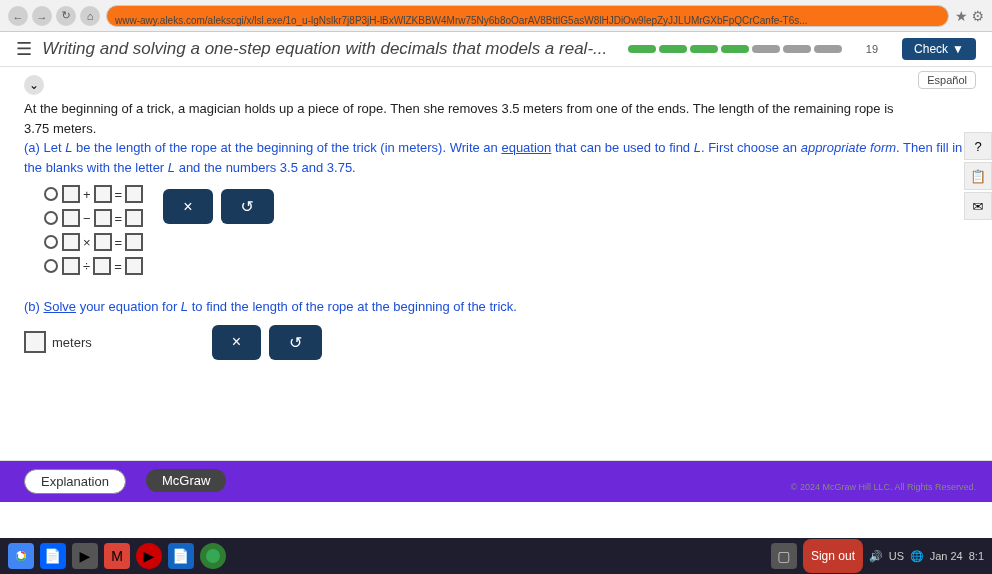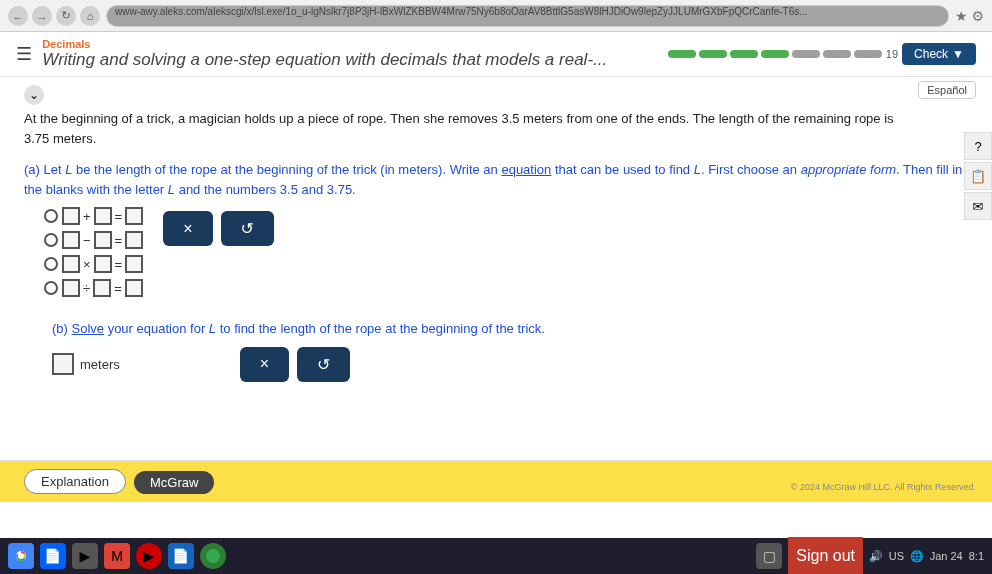--- a/index.html
+++ b/index.html
@@ -29,29 +29,29 @@
     }
     .browser-btn {
       width: 20px; height: 20px;
       background: #d0d0d0;
       border-radius: 50%;
       display: flex; align-items: center; justify-content: center;
       font-size: 11px; cursor: pointer; color: #555;
     }
     .address-bar {
       flex: 1;
-      background: #a3a3a3;
+      background: #f97316;
       border: 1px solid #ccc;
       border-radius: 12px;
       height: 22px;
       padding: 0 8px;
       font-size: 10px;
       color: #444;
       display: flex;
-      align-items: flex-start;
+      align-items: flex-end;
       overflow: hidden;
       white-space: nowrap;
     }
     .browser-actions {
       display: flex;
       gap: 4px;
       align-items: center;
     }
     .star-icon { font-size: 14px; color: #777; cursor: pointer; }
 
@@ -85,21 +85,21 @@
       font-weight: bold;
     }
     .topic-subtitle {
       font-size: 17px;
       color: #444;
       font-style: italic;
     }
     .progress-area {
       display: flex;
       align-items: center;
-      gap: 4px;
+      gap: 24px;
     }
     .progress-bar-container {
       display: flex;
       gap: 3px;
     }
     .progress-seg {
       width: 28px;
       height: 8px;
       border-radius: 4px;
     }
@@ -147,21 +147,20 @@
       display: flex; align-items: center; justify-content: center;
       cursor: pointer;
       font-size: 12px;
       margin-bottom: 4px;
     }
 
     .problem-text {
       font-size: 13px;
       color: #222;
       line-height: 1.5;
-      margin-bottom: 12px;
       max-width: 880px;
     }
 
     .part-label {
       font-size: 13px;
       color: #1d4ed8;
       margin-bottom: 8px;
       line-height: 1.5;
     }
     .underline { text-decoration: underline; }
@@ -205,39 +204,38 @@
       border: none;
       border-radius: 6px;
       padding: 8px 20px;
       font-size: 16px;
       cursor: pointer;
     }
 
     
     .part-b {
       margin-top: 4px;
-      margin-left: 28px;
     }
     .meters-label {
       font-size: 13px;
       color: #333;
       text-align: right;
     }
 
     
     .bottom-bar {
       position: absolute;
       bottom: 36px;
       left: 0; right: 0;
       padding: 8px 24px;
       display: flex;
-      align-items: flex-end;
-      gap: 8px;
+      align-items: flex-start;
+      gap: 20px;
       border-top: 1px solid #e0e0e0;
-      background: #fde047;
+      background: #6d28d9;
     }
     .explanation-btn {
       background: white;
       border: 1px solid #888;
       border-radius: 16px;
       padding: 4px 16px;
       font-size: 13px;
       cursor: pointer;
       color: #333;
     }
@@ -283,23 +281,23 @@
       display: flex;
       align-items: center;
       gap: 6px;
       font-size: 11px;
       color: #ccc;
     }
     .sign-out-btn {
       background: #c0392b;
       color: white;
       border: none;
-      border-radius: 0;
+      border-radius: 8px;
       padding: 10px 8px;
-      font-size: 16px;
+      font-size: 12px;
       cursor: pointer;
     }
 
     
     .side-icons {
       position: absolute;
       right: 0;
       top: 100px;
       display: flex;
       flex-direction: column;
@@ -332,21 +330,20 @@
     <span class="star-icon">⚙</span>
   </div>
 </div>
 
 <div class="main-content">
 
   <div class="top-bar">
     <div class="top-bar-left">
       <span class="hamburger">☰</span>
       <div class="topic-info">
-        <div class="topic-label">Decimals</div>
         <div class="topic-subtitle">Writing and solving a one-step equation with decimals that models a real-...</div>
       </div>
     </div>
     <div class="progress-area">
       <div class="progress-bar-container">
         <div class="progress-seg" style="background:#4caf50;"></div>
         <div class="progress-seg" style="background:#4caf50;"></div>
         <div class="progress-seg" style="background:#4caf50;"></div>
         <div class="progress-seg" style="background:#4caf50;"></div>
         <div class="progress-seg" style="background:#9e9e9e;"></div>

